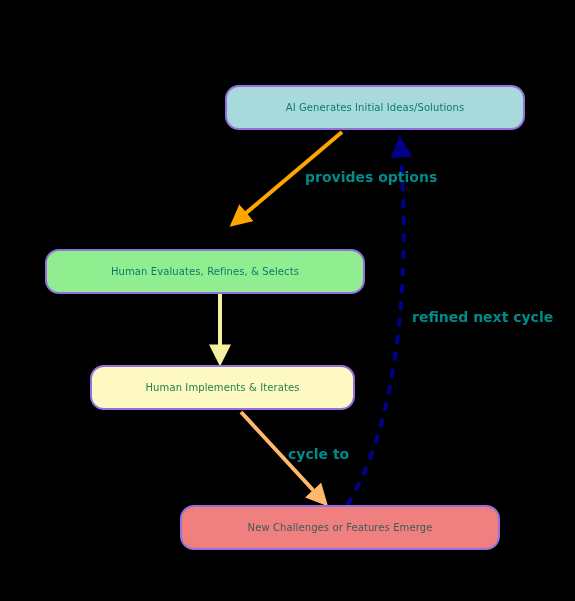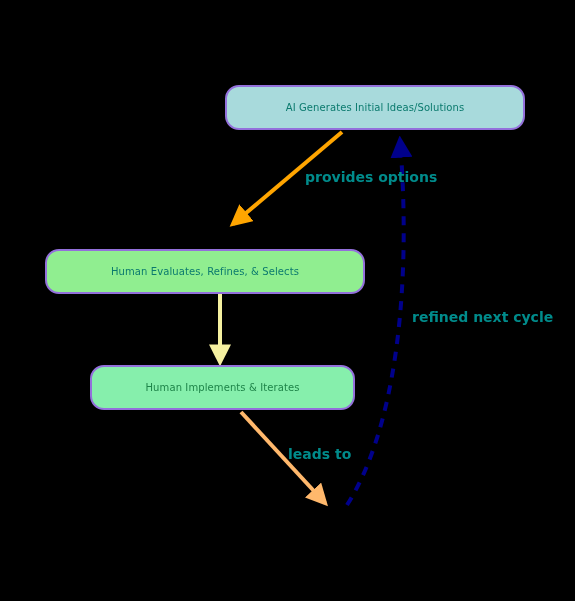--- a/index.html
+++ b/index.html
@@ -85,25 +85,28 @@
   </svg>
 
   <div class="node" style="left:225px; top:85px; width:300px; height:45px; background:#a8dadc; border-color:#9370db; color:#0b7a6e;">
     <span class="node-label">AI Generates Initial Ideas/Solutions</span>
   </div>
 
   <div class="node" style="left:45px; top:225px; width:320px; height:45px; background:#90ee90; border-color:#9370db; color:#0b7a6e;margin-top:24px;">
     <span class="node-label">Human Evaluates, Refines, &amp; Selects</span>
   </div>
 
-  <div class="node" style="left:90px; top:365px; width:265px; height:45px; background:#86efac; border-color:#9370db; color:#1e8449;">
+  <div class="node" style="left:90px; top:365px; width:265px; height:45px; background:#fef9c3; border-color:#9370db; color:#1e8449;">
     <span class="node-label">Human Implements &amp; Iterates</span>
   </div>
 
+  <div class="node" style="left:180px; top:505px; width:320px; height:45px; background:#f08080; border-color:#9370db; color:#3c5a5a;">
+    <span class="node-label">New Challenges or Features Emerge</span>
+  </div>
 
   <div class="edge-label" style="left:305px; top:169px; color:#008b8b;">provides options</div>
 
 
-  <div class="edge-label" style="left:288px; top:446px; color:#008b8b;">leads to</div>
+  <div class="edge-label" style="left:288px; top:446px; color:#008b8b;">cycle to</div>
 
   <div class="edge-label" style="left:412px; top:309px; color:#008b8b;">refined next cycle</div>
 
 </div>
 
 </body></html>

